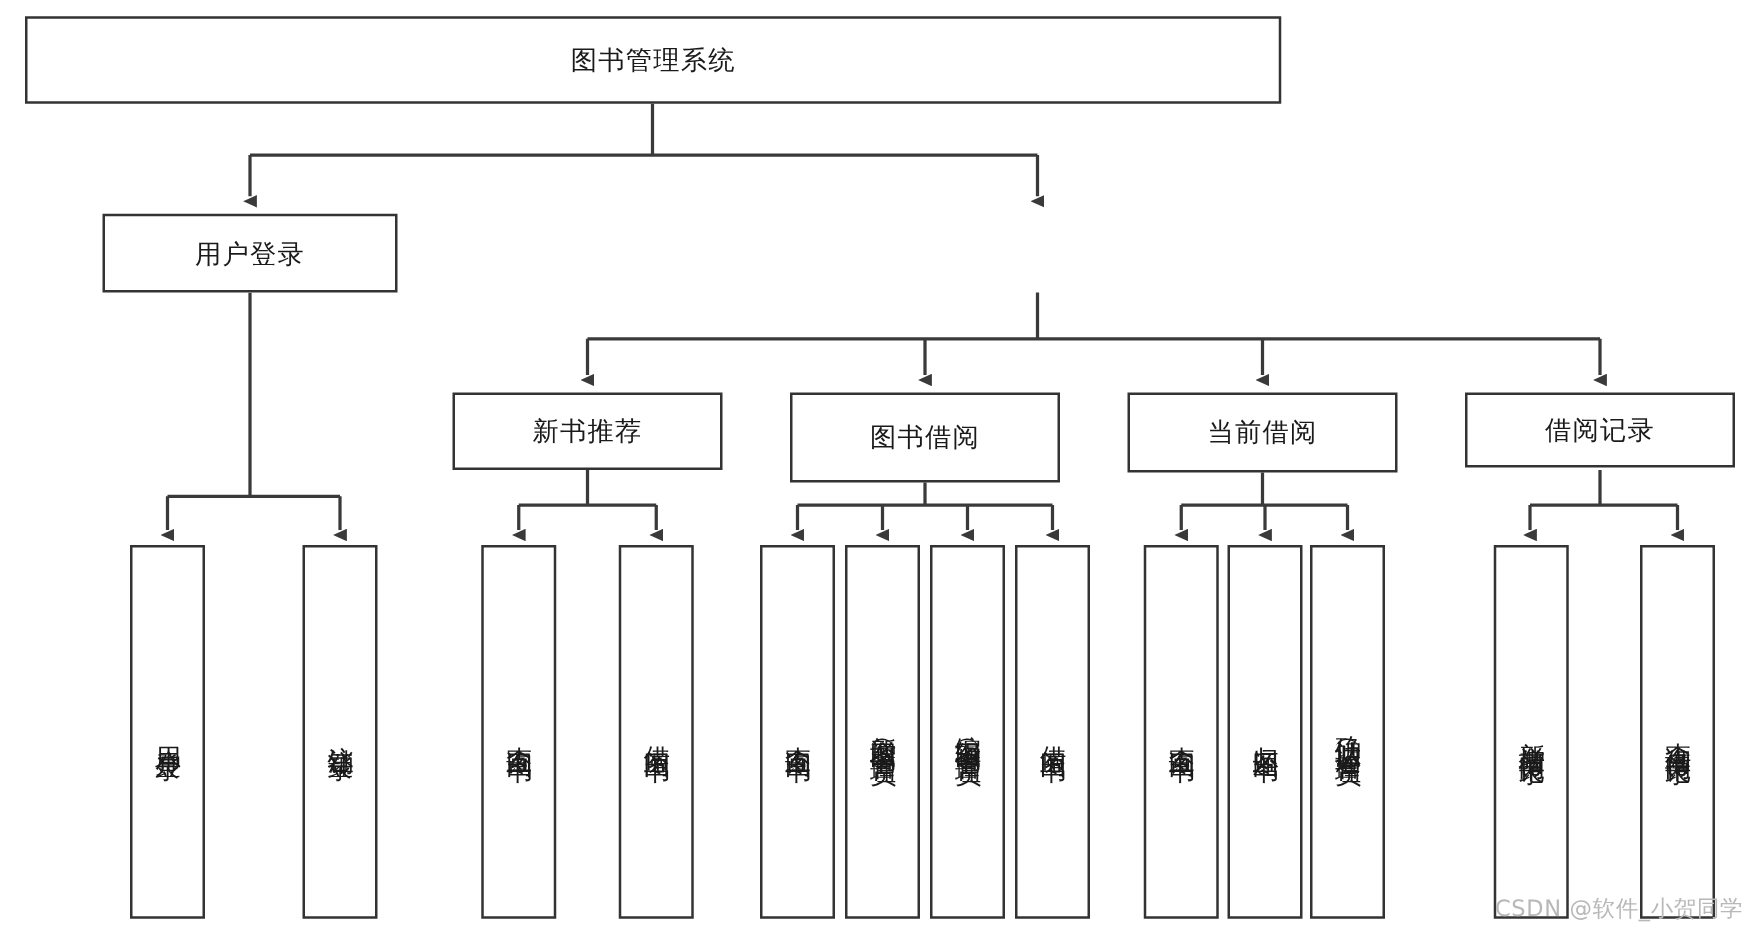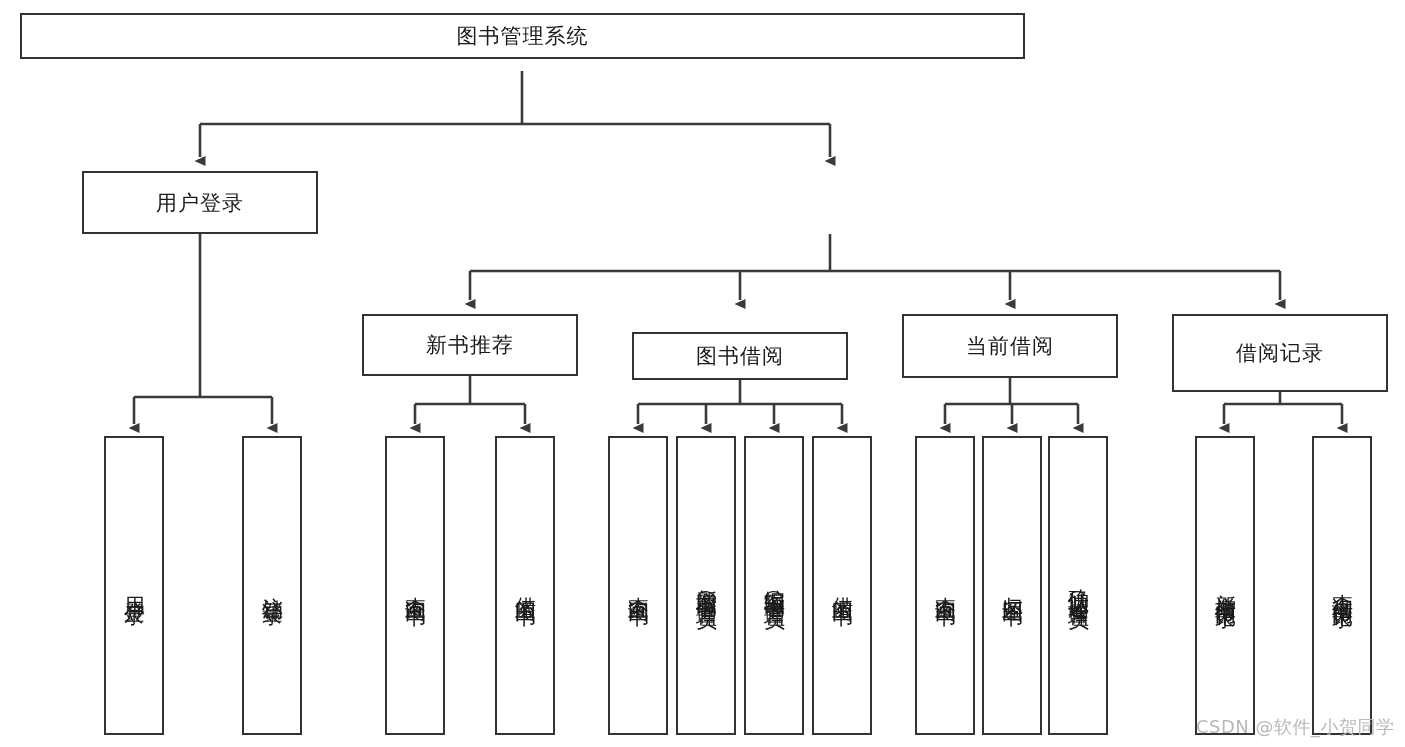--- a/index.html
+++ b/index.html
@@ -114,38 +114,38 @@
       <path d="M1012,404 L1012,424" marker-end="url(#arrow)"></path>
       <path d="M1078,404 L1078,424" marker-end="url(#arrow)"></path>
 
       <path d="M1280,376 L1280,404"></path>
       <path d="M1224,404 L1342,404"></path>
       <path d="M1224,404 L1224,424" marker-end="url(#arrow)"></path>
       <path d="M1342,404 L1342,424" marker-end="url(#arrow)"></path>
     </g>
   </svg>
 
-  <div class="node h" style="left:20px; top:13px; width:1005px; height:46px;">
+  <div class="node h" style="left:20px; top:13px; width:1005px; height:70px;">
     <span>图书管理系统</span>
   </div>
 
   <div class="node h" style="left:82px; top:171px; width:236px; height:63px;">
     <span>用户登录</span>
   </div>
 
   <div class="node h" style="left:362px; top:314px; width:216px; height:62px;">
     <span>新书推荐</span>
   </div>
-  <div class="node h" style="left:632px; top:332px; width:216px; height:48px;">
+  <div class="node h" style="left:632px; top:314px; width:216px; height:72px;">
     <span>图书借阅</span>
   </div>
   <div class="node h" style="left:902px; top:314px; width:216px; height:64px;">
     <span>当前借阅</span>
   </div>
-  <div class="node h" style="left:1172px; top:314px; width:216px; height:78px;">
+  <div class="node h" style="left:1172px; top:314px; width:216px; height:60px;">
     <span>借阅记录</span>
   </div>
 
   <div class="node v" style="left:104px; top:436px; width:60px; height:299px;">
     <span class="vtext">用户登录</span>
   </div>
   <div class="node v" style="left:242px; top:436px; width:60px; height:299px;">
     <span class="vtext">注销登录</span>
   </div>
 

